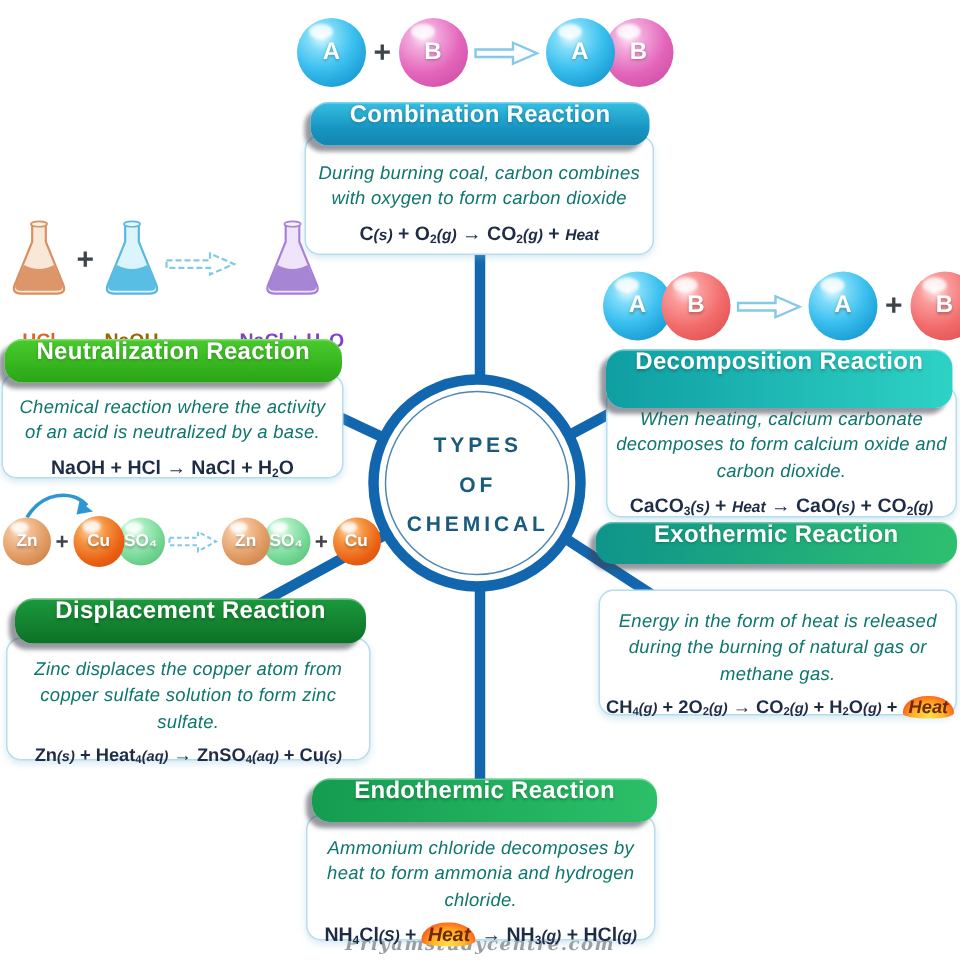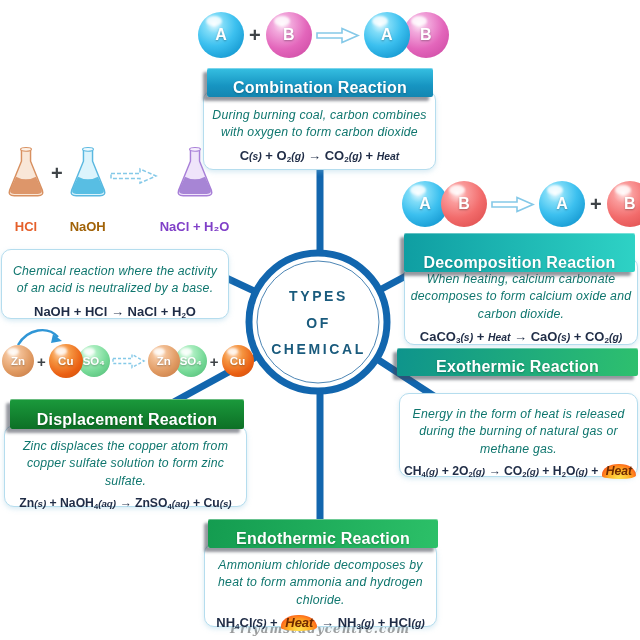--- a/index.html
+++ b/index.html
@@ -11,22 +11,22 @@
   
   #spokes { position:absolute; left:0; top:0; z-index:0; }
   .hub-text {
     position:absolute; left:246px; top:252px; width:145px; height:142px; z-index:2;
     display:flex; flex-direction:column; align-items:center; justify-content:center;
     color:#1a5b7d; font-weight:700; font-size:14px; letter-spacing:2.6px; line-height:1.9;
     text-align:center;
   }
   
   .hdr {
-    position:absolute; z-index:4; border-radius:2px; color:#fff; font-weight:700;
-    font-size:16px; text-align:center; display:flex; align-items:flex-end; justify-content:center;
+    position:absolute; z-index:4; border-radius:12px; color:#fff; font-weight:700;
+    font-size:16px; text-align:center; display:flex; align-items:flex-start; justify-content:center;
     box-shadow:-4px 4px 3px rgba(62,68,80,.55), inset 0 1px 0 rgba(255,255,255,.35);
     text-shadow:0 1px 2px rgba(0,0,0,.25); letter-spacing:.2px;
   }
   .hdr-combination   { left:207px; top:68px;  width:226px; height:29px; background:linear-gradient(180deg,#36c0e2,#1795c2 60%,#1386b1); }
   .hdr-neutralization{ left:3px;   top:226px; width:225px; height:29px; background:linear-gradient(180deg,#49cc2d,#2aa516); }
   .hdr-decomposition { left:404px; top:233px; width:231px; height:39px; background:linear-gradient(90deg,#0f9ea2,#2ed2c5); }
   .hdr-displacement  { left:10px;  top:399px; width:234px; height:30px; background:linear-gradient(180deg,#1b9a3c,#0d7026); }
   .hdr-exothermic    { left:397px; top:348px; width:241px; height:28px; background:linear-gradient(100deg,#0e948c,#2ec06e); }
   .hdr-endothermic   { left:208px; top:519px; width:230px; height:29px; background:linear-gradient(100deg,#149c50,#2cc068); }
   
@@ -163,20 +163,23 @@
     </svg>
     <div class="flask-col">
       <svg width="40" height="54" viewBox="0 0 44 58">
         <path d="M17 3 h10 v13 l13 32 q2 6 -5 6 H9 q-7 0 -5 -6 L17 16 Z" fill="#efe4fa" stroke="#a87fd8" stroke-width="1.6"></path>
         <path d="M11 33 L4.8 47 q-1.5 5 4.2 5 h26 q5.7 0 4.2 -5 L33 33 Q22 39 11 33 Z" fill="#9f7ad0" opacity="0.9"></path>
         <ellipse cx="22" cy="3" rx="6" ry="2" fill="#f7f0fd" stroke="#a87fd8" stroke-width="1.2"></ellipse>
       </svg>
       <span class="flask-label fl-nacl">NaCl + H₂O</span>
     </div>
   </div>
+  <div class="hdr hdr-neutralization">
+    <span>Neutralization Reaction</span>
+  </div>
   <div class="box box-neutralization">
     <div class="desc">Chemical reaction where the activity of an acid is neutralized by a base.</div>
     <div class="eq"><span>NaOH + HCl → NaCl + H</span><span class="tk-sub">2</span><span>O</span></div>
   </div>
 
   <div class="ballrow row-decomposition">
     <div class="ball b-blue">A</div>
     <div class="ball b-red touch-l-front">B</div>
     <svg class="arrow-ico" width="44" height="21" viewBox="0 0 44 21">
       <path d="M1 8 H26 V3.5 L42 10.5 L26 17.5 V13 H1 Z" fill="#ffffff" stroke="#85c9e8" stroke-width="1.6"></path>
@@ -208,21 +211,21 @@
     <div class="ball ball-sm b-tan" style="z-index:1">Zn</div>
     <div class="ball ball-sm b-green touch-sm">SO₄</div>
     <span class="plus plus-sm">+</span>
     <div class="ball ball-sm b-orange">Cu</div>
   </div>
   <div class="hdr hdr-displacement">
     <span>Displacement Reaction</span>
   </div>
   <div class="box box-displacement">
     <div class="desc">Zinc displaces the copper atom from copper sulfate solution to form zinc sulfate.</div>
-    <div class="eq eq-sm"><span>Zn</span><span class="tk-i">(s)</span><span> + NaOH</span><span class="tk-sub">4</span><span class="tk-i">(aq)</span><span> → ZnSO</span><span class="tk-sub">4</span><span class="tk-i">(aq)</span><span> + Cu</span><span class="tk-i">(s)</span></div>
+    <div class="eq eq-sm"><span>Zn</span><span class="tk-i">(s)</span><span> + Heat</span><span class="tk-sub">4</span><span class="tk-i">(aq)</span><span> → ZnSO</span><span class="tk-sub">4</span><span class="tk-i">(aq)</span><span> + Cu</span><span class="tk-i">(s)</span></div>
   </div>
 
   <div class="hdr hdr-exothermic">
     <span>Exothermic Reaction</span>
   </div>
   <div class="box box-exothermic">
     <div class="desc">Energy in the form of heat is released during the burning of natural gas or methane gas.</div>
     <div class="eq eq-sm"><span>CH</span><span class="tk-sub">4</span><span class="tk-i">(g)</span><span> + 2O</span><span class="tk-sub">2</span><span class="tk-i">(g)</span><span> → CO</span><span class="tk-sub">2</span><span class="tk-i">(g)</span><span> + H</span><span class="tk-sub">2</span><span>O</span><span class="tk-i">(g)</span><span> + </span><span class="tk-flame">Heat</span></div>
   </div>
 

